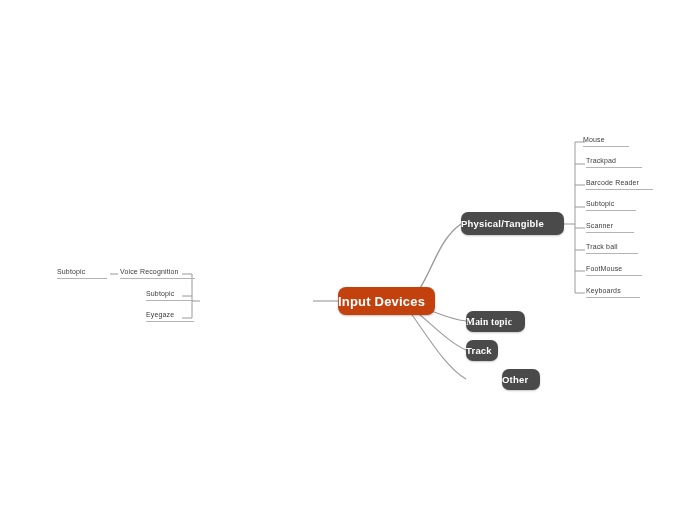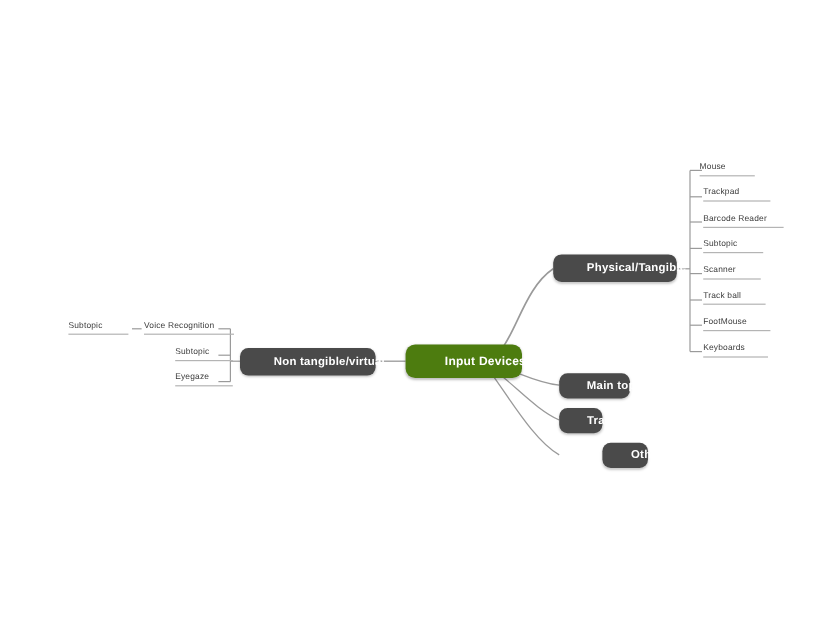--- a/index.html
+++ b/index.html
@@ -23,30 +23,29 @@
     height: 520px;
     pointer-events: none;
   }
 
   
   .node {
     position: absolute;
     box-sizing: border-box;
     display: flex;
     align-items: center;
-    justify-content: center;
+    justify-content: flex-start;
     border-radius: 7px;
     white-space: nowrap;
     letter-spacing: 0.2px;
-    padding-left: 36px;
   }
   .node-root {
-    background: #4d7c0f;
+    background: #c2410c;
     color: #ffffff;
-    font-size: 10px;
+    font-size: 13px;
     font-weight: bold;
     border-radius: 8px;
     box-shadow: 0 1px 2px rgba(0,0,0,0.25);
   }
   .node-branch {
     background: #4a4a4a;
     color: #ffffff;
     font-size: 9.5px;
     font-weight: bold;
     box-shadow: 0 1px 2px rgba(0,0,0,0.22);
@@ -111,25 +110,22 @@
   </svg>
 
   <div class="node node-root" style="left:338px; top:287px; width:97px; height:28px;">
     <span>Input Devices</span>
   </div>
 
   <div class="node node-branch" style="left:461px; top:212px; width:103px; height:23px;">
     <span>Physical/Tangible</span>
   </div>
 
-  <div class="node node-branch" style="left:200px; top:290px; width:113px; height:23px;">
-    <span>Non tangible/virtual</span>
-  </div>
 
-  <div class="node node-branch" style="left:466px; top:311px; width:59px; height:21px;">
+  <div class="node node-branch" style="left:466px; top:311px; width:59px; height:21px;font-family:Liberation Serif, serif;">
     <span>Main topic</span>
   </div>
 
   <div class="node node-branch" style="left:466px; top:340px; width:32px; height:21px;">
     <span>Track</span>
   </div>
 
   <div class="node node-branch" style="left:466px; top:369px; width:38px; height:21px;margin-left:36px;">
     <span>Other</span>
   </div>

